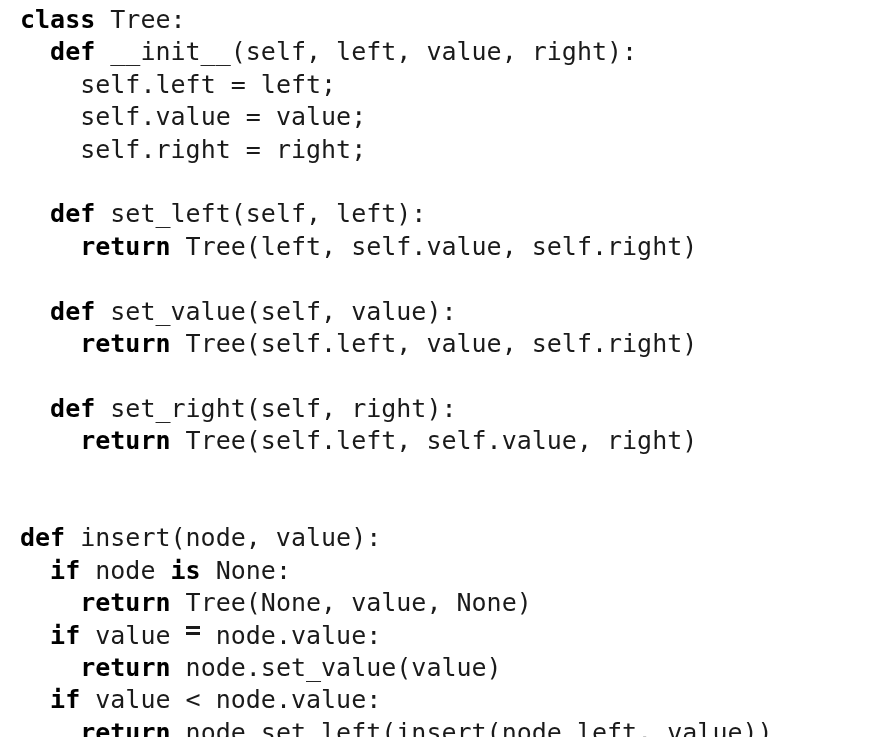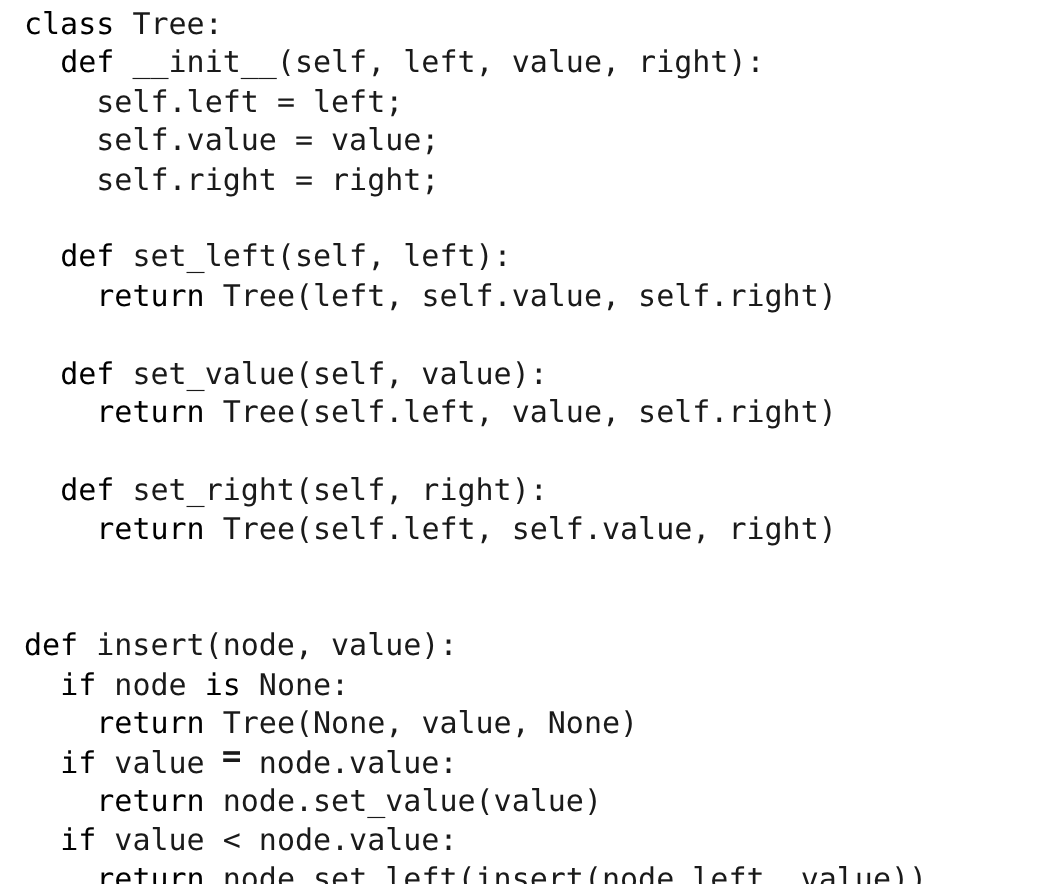--- a/index.html
+++ b/index.html
@@ -22,21 +22,21 @@
     letter-spacing: 0px;
     color: #1a1a1a;
     white-space: pre;
     -webkit-font-smoothing: antialiased;
   }
   .line {
     height: 32.4px;
     white-space: pre;
   }
   .kw {
-    font-weight: normal;
+    font-weight: bold;
     color: #000000;
   }
   .blank {
     height: 32.4px;
   }
   
   .eq-lig {
     display: inline-block;
     position: relative;
     width: 15.05px;

